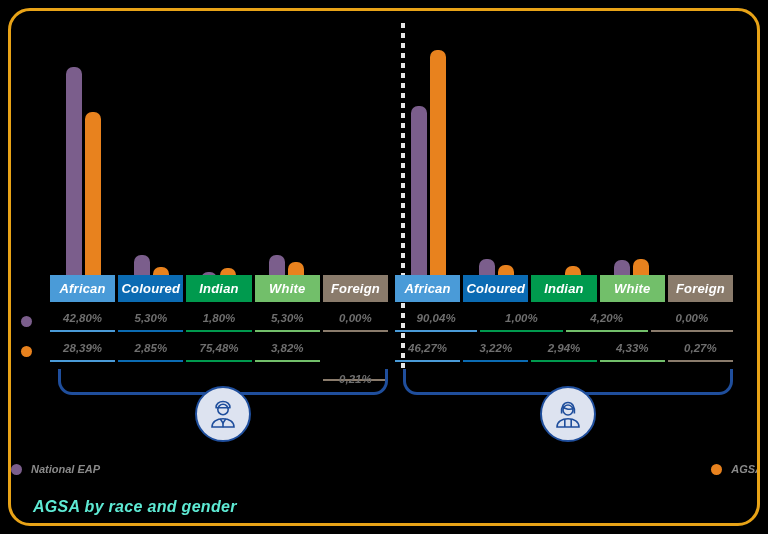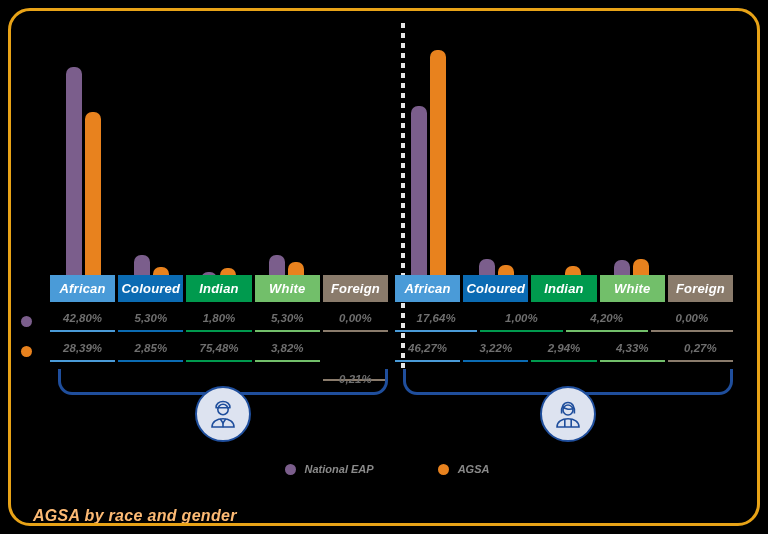--- a/index.html
+++ b/index.html
@@ -161,21 +161,21 @@
   #gicon-male   { left: 184px; }
   #gicon-female { left: 529px; }
 
   
   #legend {
     position: absolute;
     top: 452px;
     left: 0;
     width: 752px;
     display: flex;
-    justify-content: center;
+    justify-content: space-between;
     align-items: center;
     gap: 64px;
   }
   .leg-item {
     display: flex;
     align-items: center;
     gap: 9px;
   }
   .leg-dot { width: 11px; height: 11px; border-radius: 50%; }
   .leg-dot.eap  { background: #7B5E8C; }
@@ -185,26 +185,25 @@
     font-size: 11px;
     font-style: italic;
     font-weight: bold;
   }
 
   
   #title {
     position: absolute;
     left: 22px;
     top: 487px;
-    color: #fdba74;
+    color: #5eead4;
     font-size: 16px;
     font-style: italic;
     font-weight: bold;
     letter-spacing: .3px;
-    margin-top: 9px;
   }
 </style>
 </head>
 <body>
 
 <div id="frame">
 
   <div id="plot">
     <div class="panel" id="panel-male">
         <div class="group" style="left: 0px; width: 67.6px;">
@@ -288,21 +287,21 @@
     <div class="tblpanel right">
       <div class="hdr-row">
         <div class="hdr-cell" style="background: rgb(74, 155, 216);">African</div>
         <div class="hdr-cell" style="background: rgb(11, 107, 179);">Coloured</div>
         <div class="hdr-cell" style="background: rgb(0, 154, 78);">Indian</div>
         <div class="hdr-cell" style="background: rgb(114, 191, 106);">White</div>
         <div class="hdr-cell" style="background: rgb(138, 123, 107);">Foreign</div>
       </div>
 
       <div class="val-row">
-        <div class="val-cell" style="border-bottom-color: rgb(74, 155, 216);">17,64%</div>
+        <div class="val-cell" style="border-bottom-color: rgb(74, 155, 216);">90,04%</div>
         <div class="val-cell" style="border-bottom-color: rgb(0, 154, 78);">1,00%</div>
         <div class="val-cell" style="border-bottom-color: rgb(114, 191, 106); text-align: right;">4,20%</div>
         <div class="val-cell" style="border-bottom-color: rgb(138, 123, 107);">0,00%</div>
       </div>
 
       <div class="val-row">
         <div class="val-cell" style="border-bottom-color: rgb(74, 155, 216);">46,27%</div>
         <div class="val-cell" style="border-bottom-color: rgb(11, 107, 179);">3,22%</div>
         <div class="val-cell" style="border-bottom-color: rgb(0, 154, 78);">2,94%</div>
         <div class="val-cell" style="border-bottom-color: rgb(114, 191, 106);">4,33%</div>

